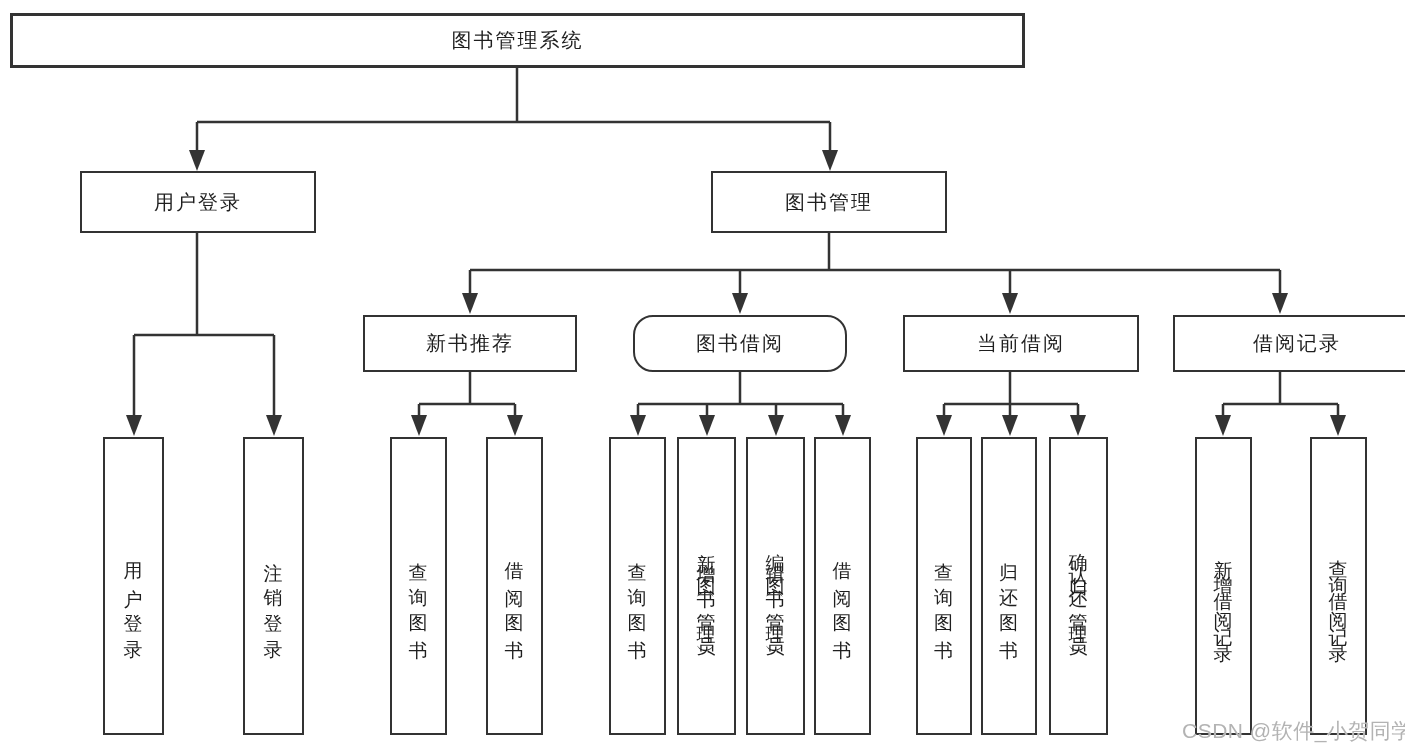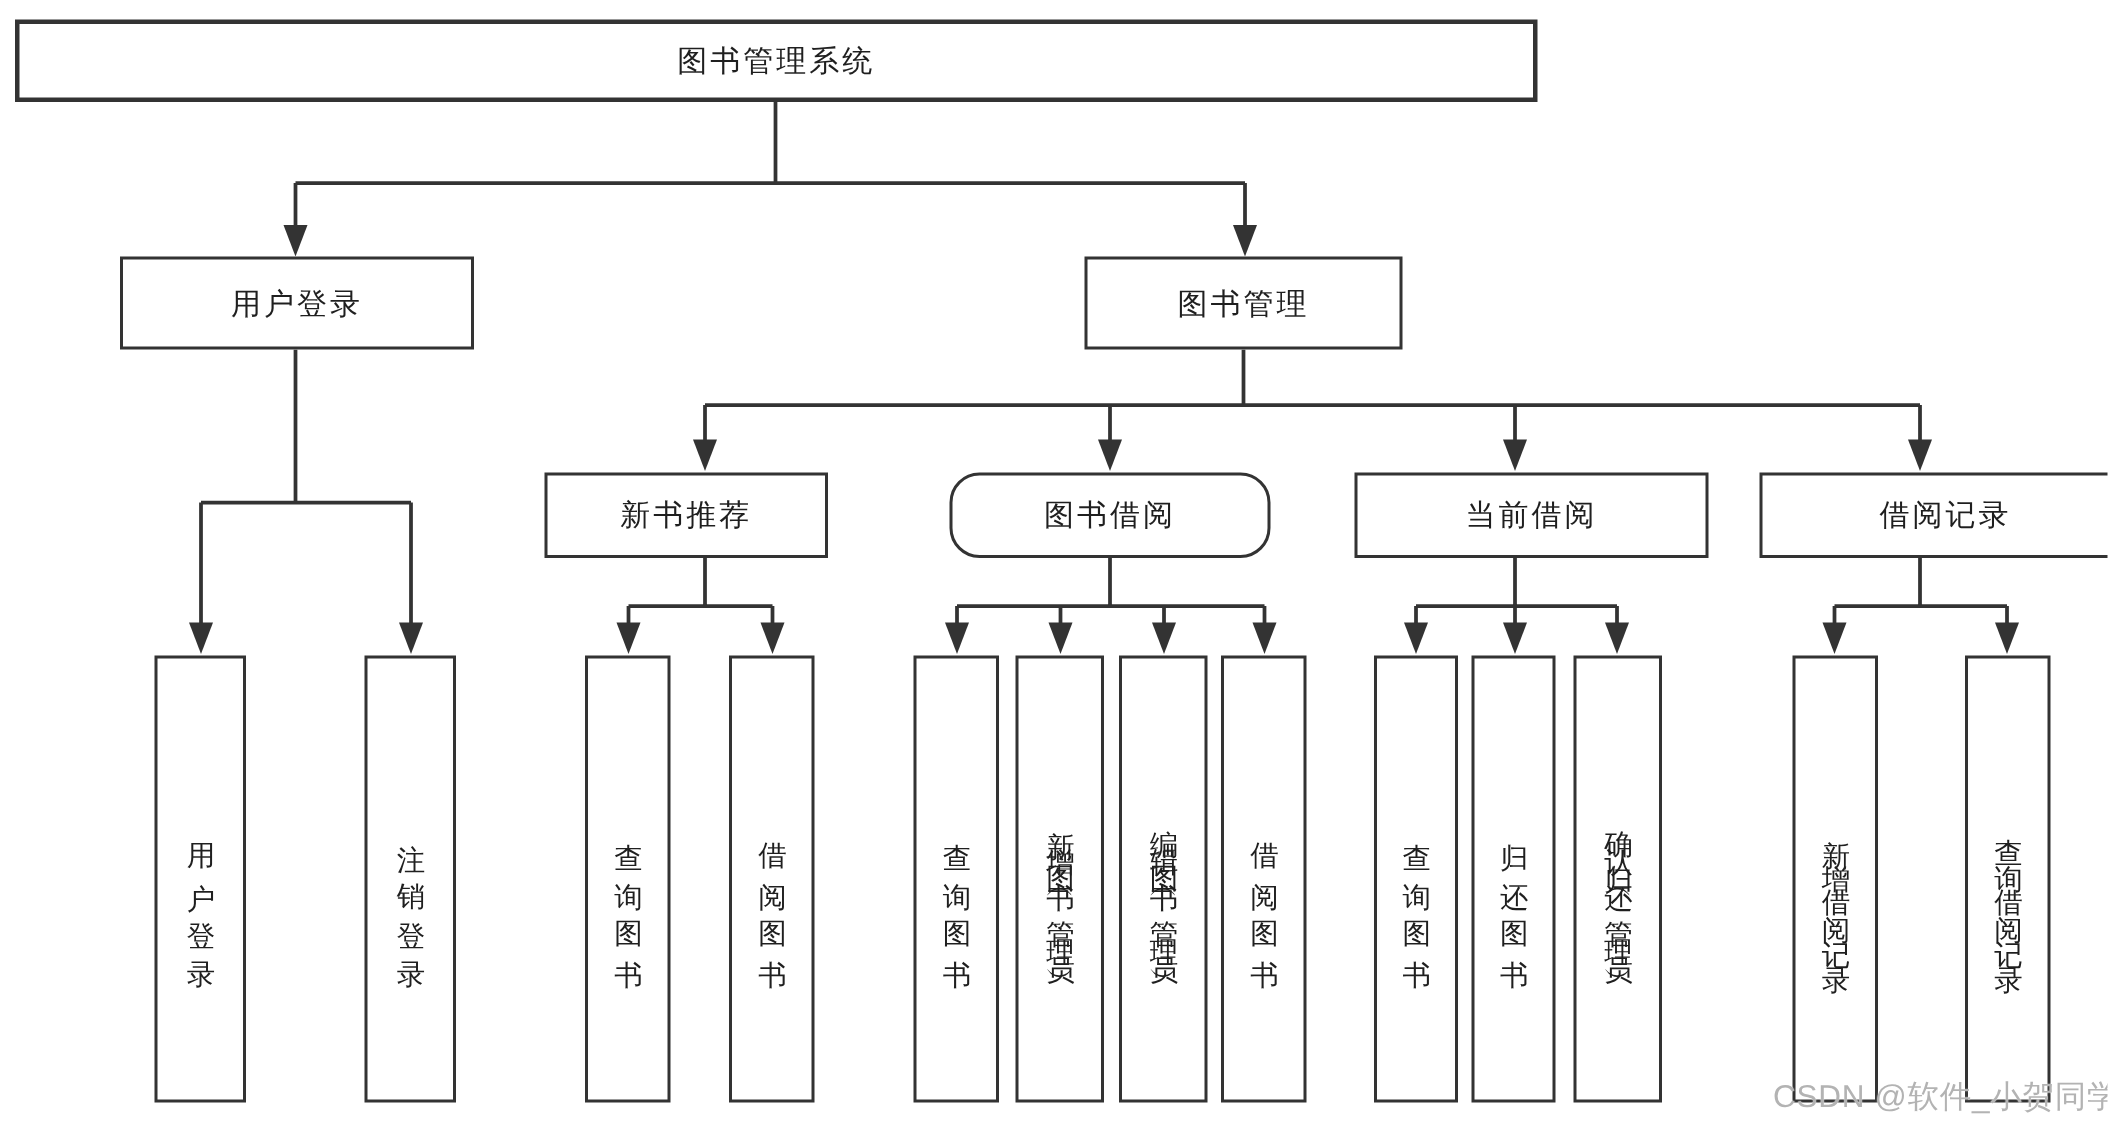--- a/index.html
+++ b/index.html
@@ -28,22 +28,22 @@
     justify-content: center;
     box-sizing: border-box;
     font-size: 20px;
     letter-spacing: 2px;
     color: #1f1f1f;
   }
   .node.root { border-width: 3px; }
   
   .n-root  { left: 10px;   top: 13px;  width: 1015px; height: 55px; }
   .n-login { left: 80px;   top: 171px; width: 236px;  height: 62px; }
-  .n-mgmt  { left: 711px;  top: 171px; width: 212px;  height: 62px; margin-left: 12px; }
-  .n-l3a   { left: 363px;  top: 315px; width: 189px;  height: 57px; }
+  .n-mgmt  { left: 711px;  top: 171px; width: 236px;  height: 62px; }
+  .n-l3a   { left: 363px;  top: 315px; width: 214px;  height: 57px; }
   .n-l3b   { left: 633px;  top: 315px; width: 214px;  height: 57px; border-radius: 20px; }
   .n-l3c   { left: 903px;  top: 315px; width: 236px;  height: 57px; }
   .n-l3d   { left: 1173px; top: 315px; width: 248px;  height: 57px; }
   
   .leaf { top: 437px; height: 298px; font-size: 19px; letter-spacing: 0; }
   .vtext {
     writing-mode: vertical-rl;
     text-orientation: mixed;
     white-space: nowrap;
     line-height: 1;

